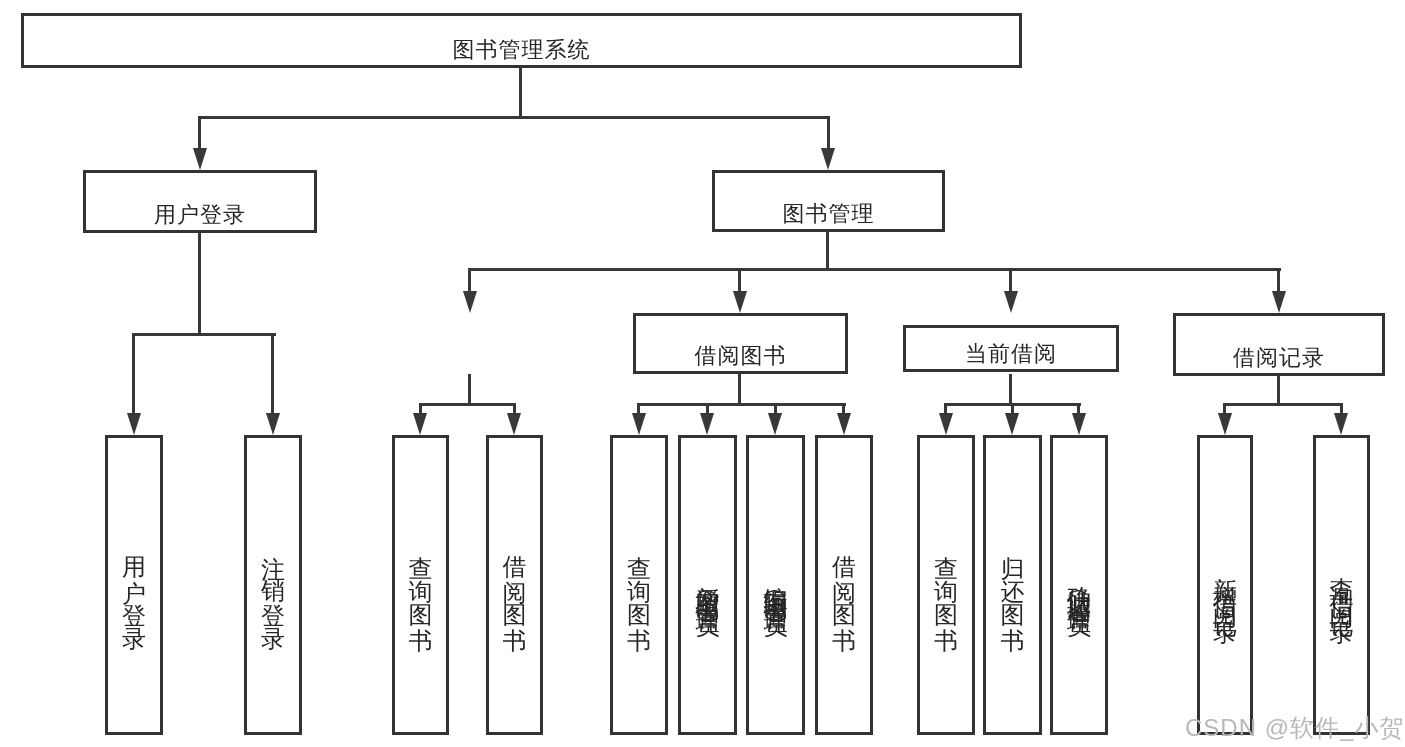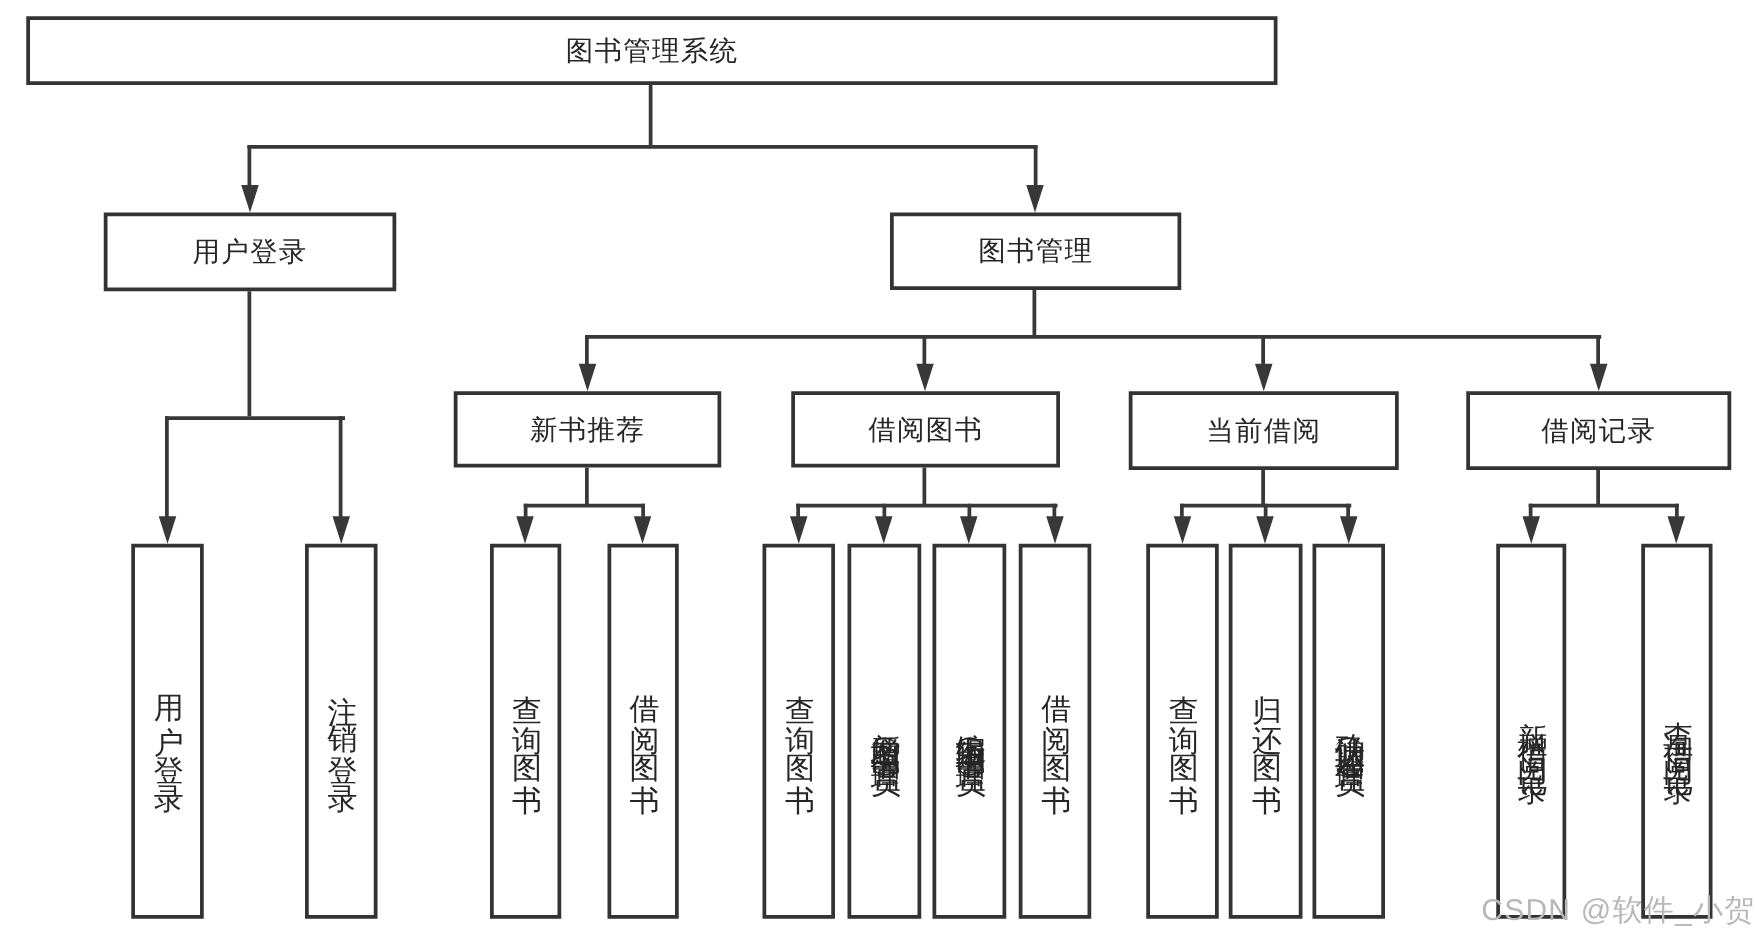--- a/index.html
+++ b/index.html
@@ -21,21 +21,21 @@
     height:747px;
     background:var(--bg);
     overflow:hidden;
   }
   .hbox{
     position:absolute;
     box-sizing:border-box;
     border:3px solid var(--border);
     background:#fff;
     display:flex;
-    align-items:center;
+    align-items:flex-end;
     justify-content:center;
     font-size:22px;
     letter-spacing:1px;
     color:var(--text);
   }
   .leaf{
     position:absolute;
     box-sizing:border-box;
     border:3px solid var(--border);
     background:#fff;
@@ -89,27 +89,24 @@
     <span>图书管理系统</span>
   </div>
 
   <div class="hbox" style="left:83px;top:170px;width:234px;height:63px;">
     <span>用户登录</span>
   </div>
   <div class="hbox" style="left:712px;top:170px;width:233px;height:62px;">
     <span>图书管理</span>
   </div>
 
-  <div class="hbox" style="left:363px;top:313px;width:214px;height:61px;">
-    <span>新书推荐</span>
-  </div>
   <div class="hbox" style="left:633px;top:313px;width:215px;height:61px;">
     <span>借阅图书</span>
   </div>
-  <div class="hbox" style="left:903px;top:313px;width:216px;height:63px;">
+  <div class="hbox" style="left:903px;top:325px;width:216px;height:47px;">
     <span>当前借阅</span>
   </div>
   <div class="hbox" style="left:1173px;top:313px;width:212px;height:63px;">
     <span>借阅记录</span>
   </div>
 
   <div class="leaf" style="left:105px;width:58px;">
     <span class="short">用户登录</span>
   </div>
   <div class="leaf" style="left:244px;width:58px;">

